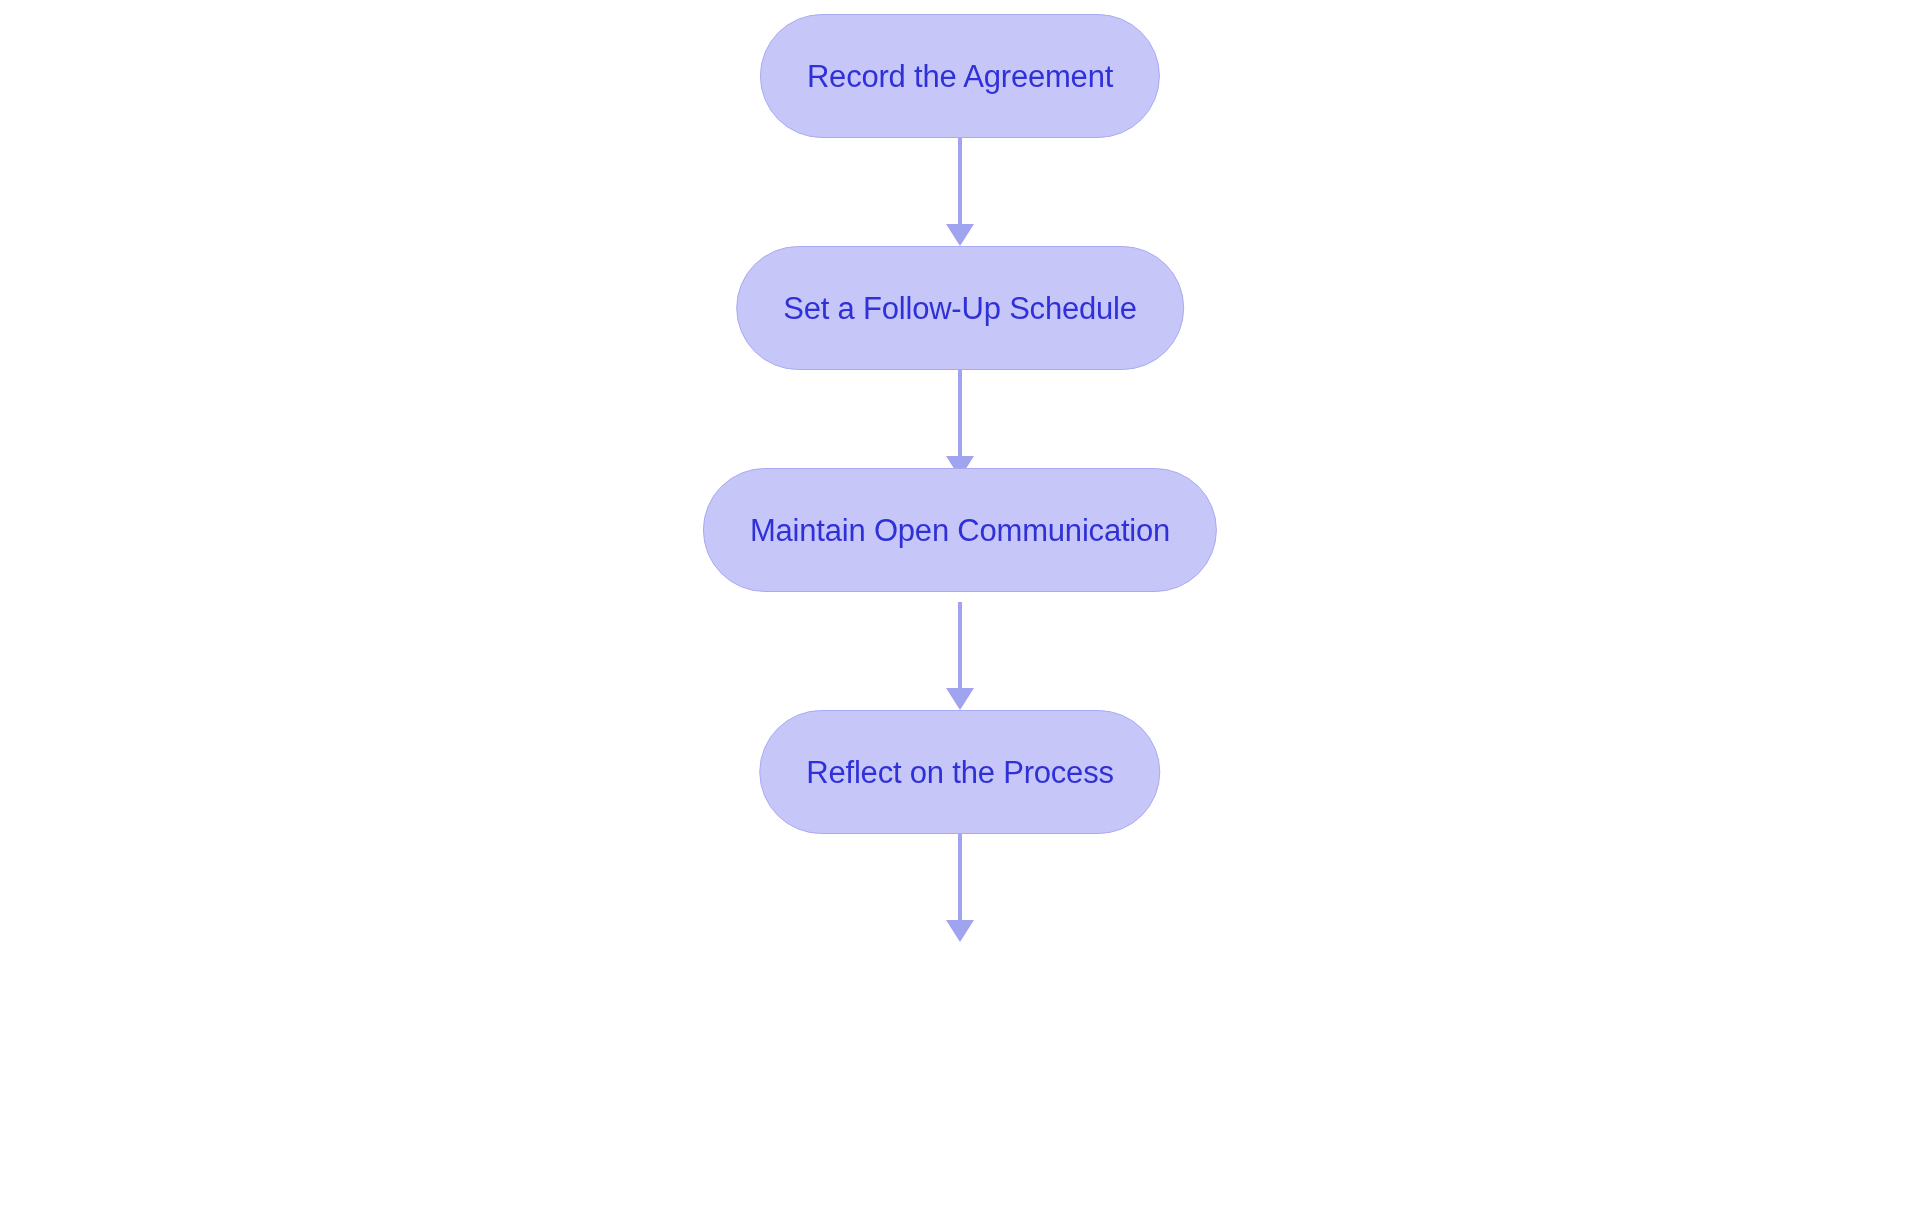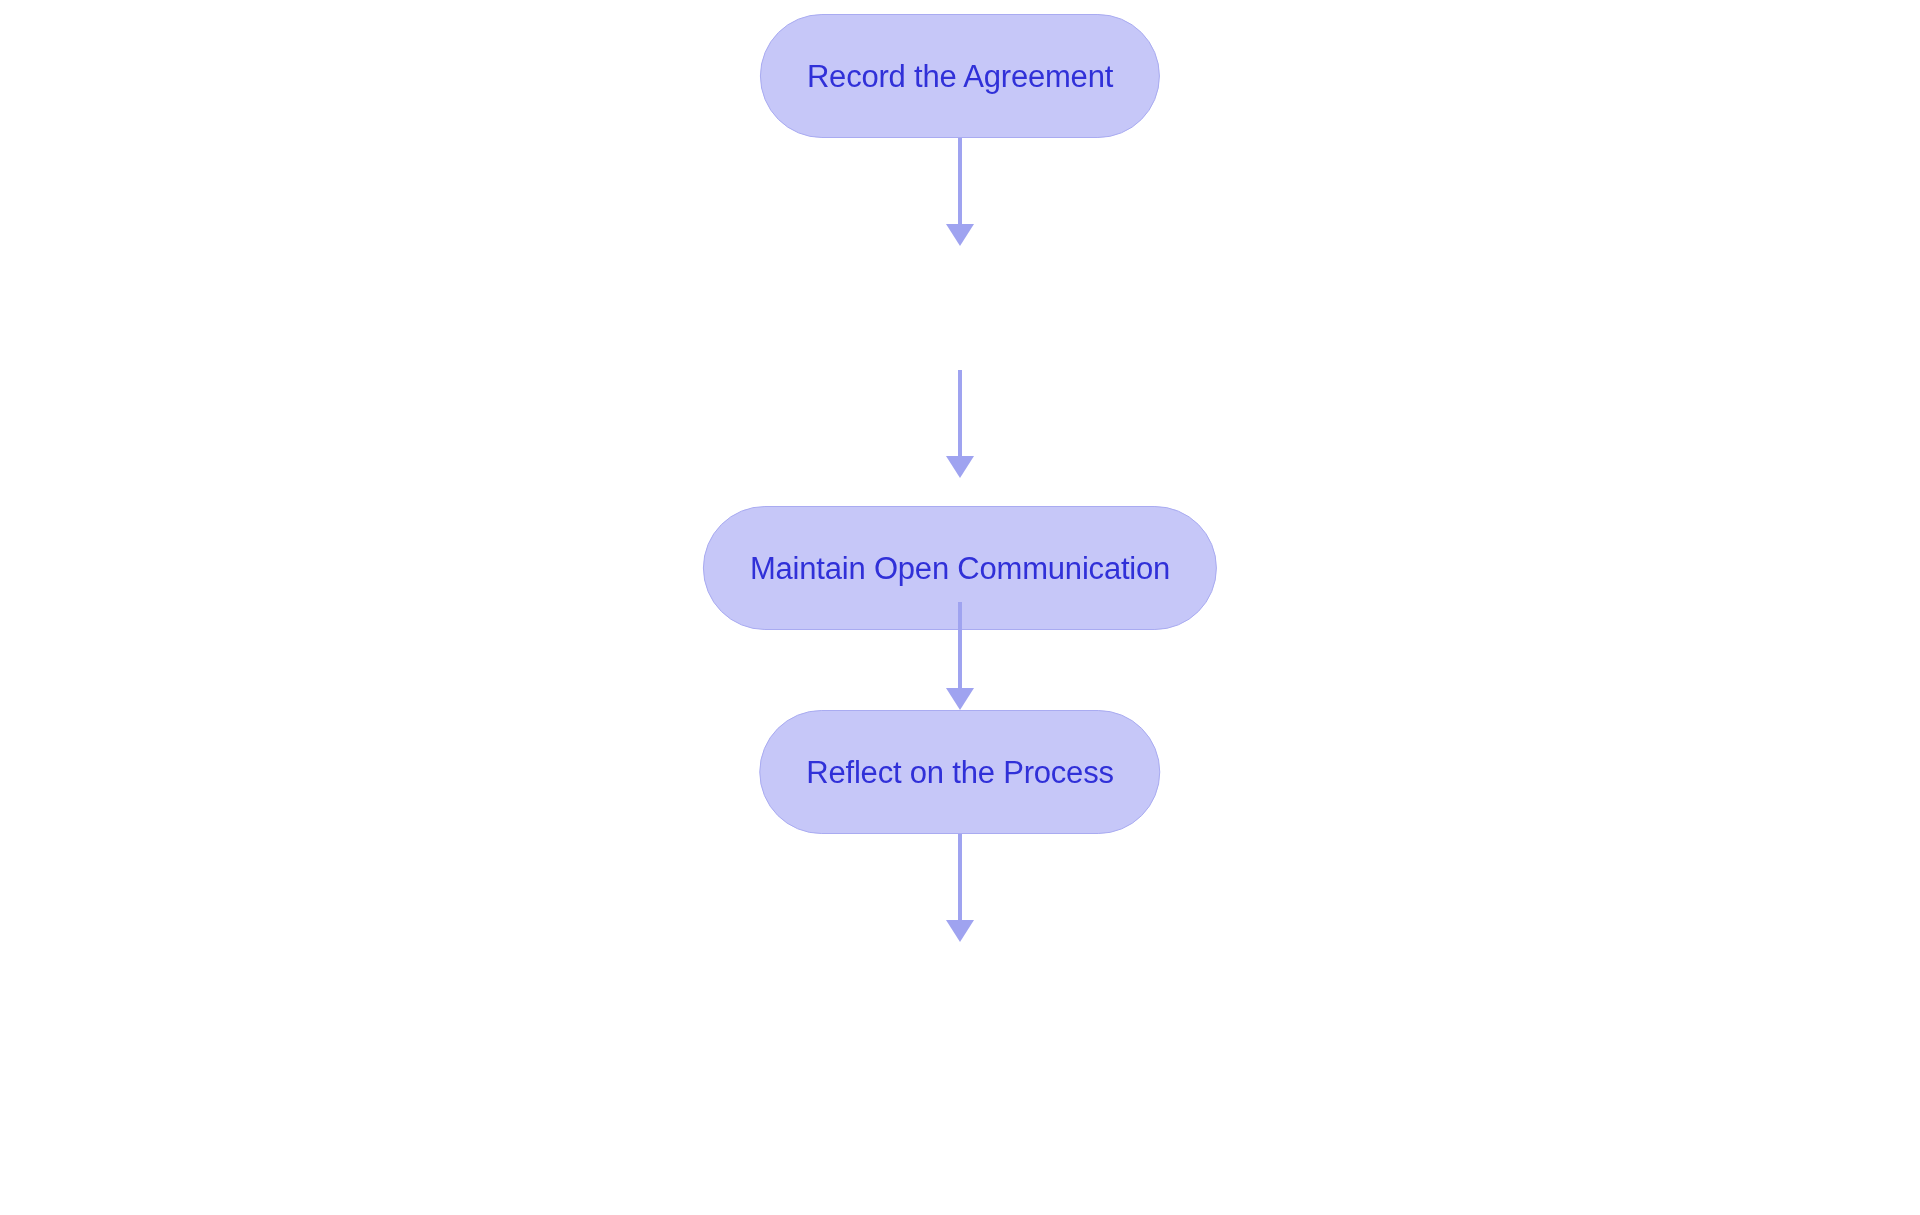--- a/index.html
+++ b/index.html
@@ -53,21 +53,21 @@
     font-family: "Liberation Sans", sans-serif;
     font-size: 31px;
     font-weight: 400;
     letter-spacing: -0.2px;
     line-height: 1;
   }
 
   
   .node.n0 { top: 14px; }
   .node.n1 { top: 246px; }
-  .node.n2 { top: 506px; }
+  .node.n2 { top: 468px; }
   .node.n3 { top: 710px; text-align: center; }
   .node.n4 { top: 942px; }
 
   
   .connector {
     position: absolute;
     left: 50%;
     transform: translateX(-50%);
     width: 28px;
     height: 108px;
@@ -145,20 +145,23 @@
 
     <div class="node n0">
       <span class="node-label">Record the Agreement</span>
     </div>
 
     <div class="connector c0">
       <span class="stem"></span>
       <span class="head"></span>
     </div>
 
+    <div class="node n1">
+      <span class="node-label">Set a Follow-Up Schedule</span>
+    </div>
 
     <div class="connector c1">
       <span class="stem"></span>
       <span class="head"></span>
     </div>
 
     <div class="node n2">
       <span class="node-label">Maintain Open Communication</span>
     </div>
 

